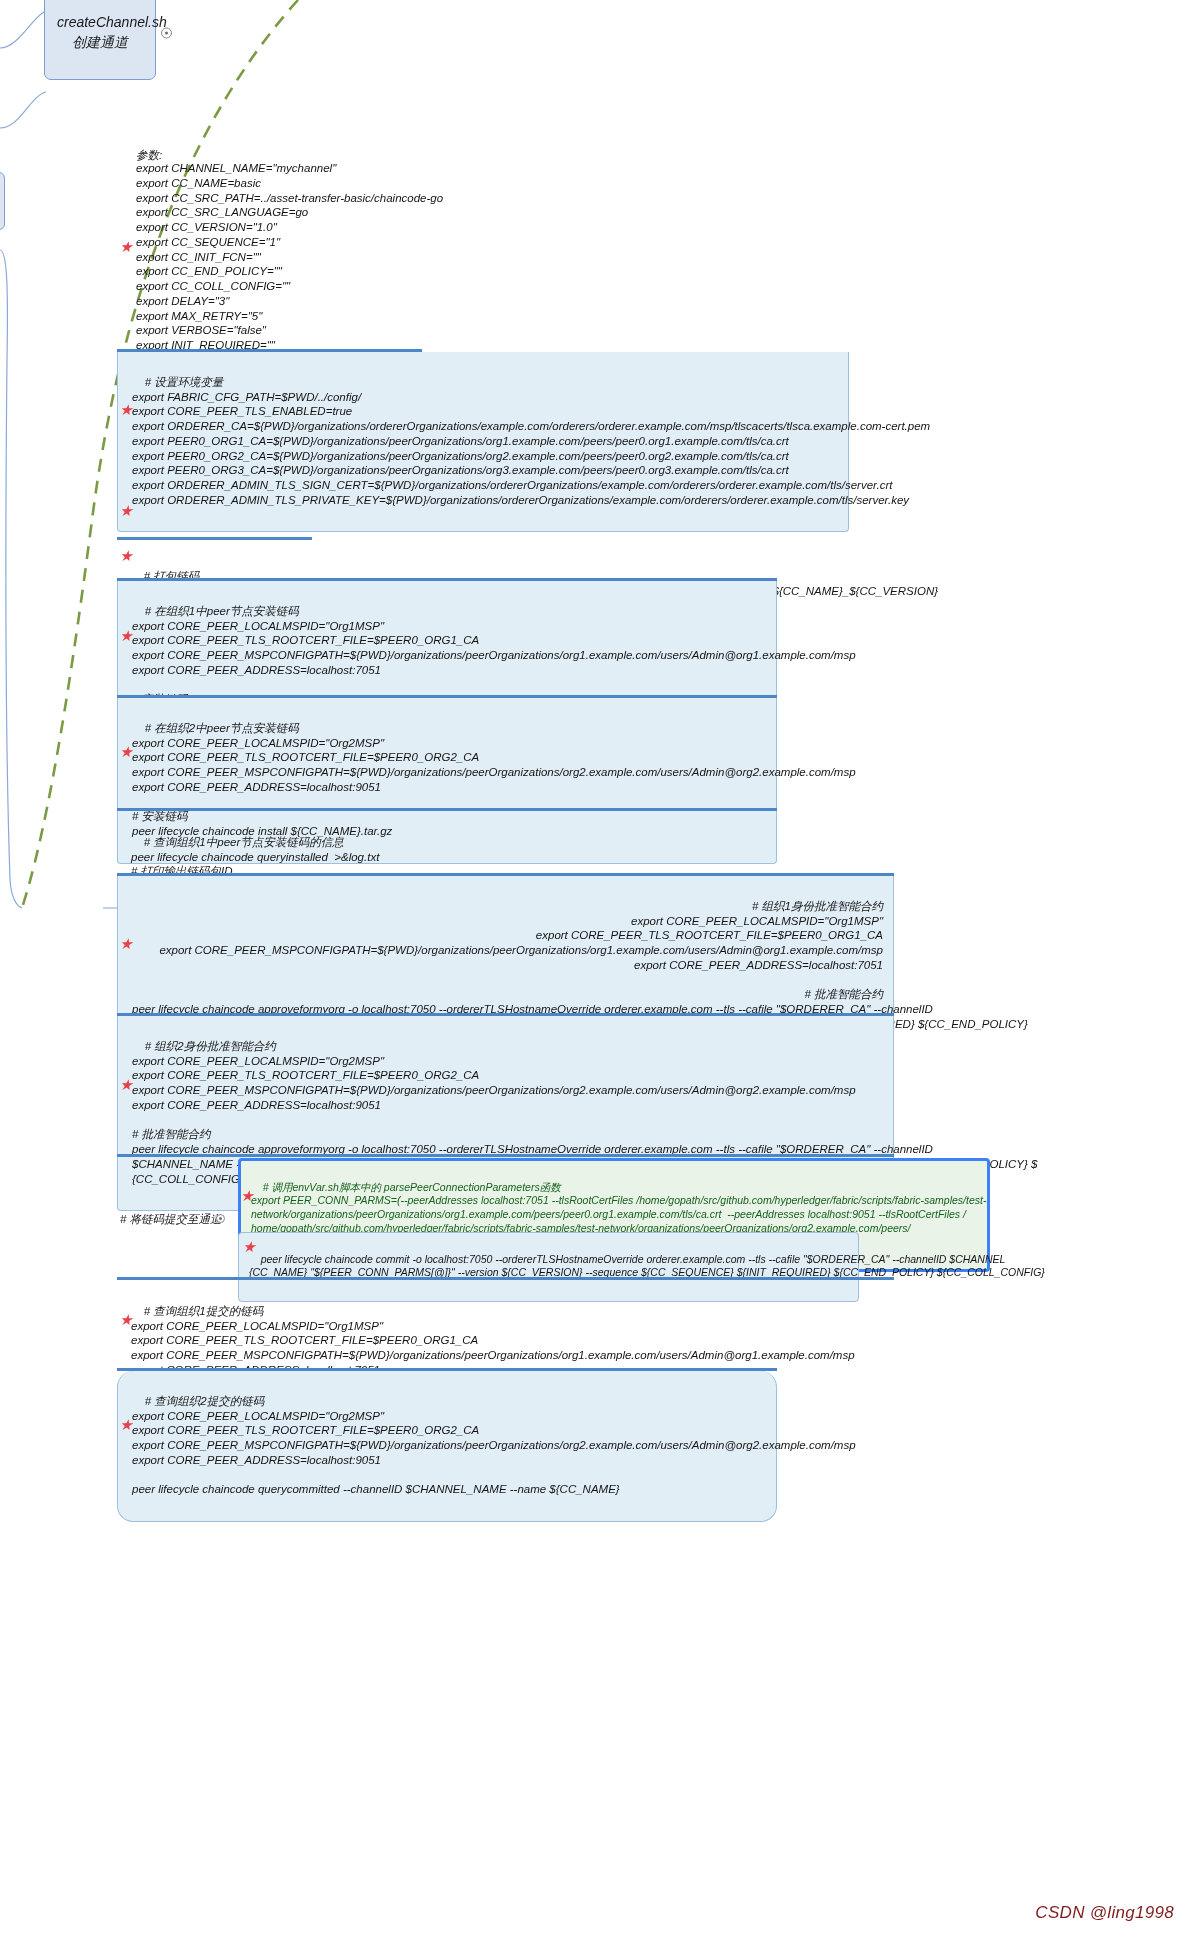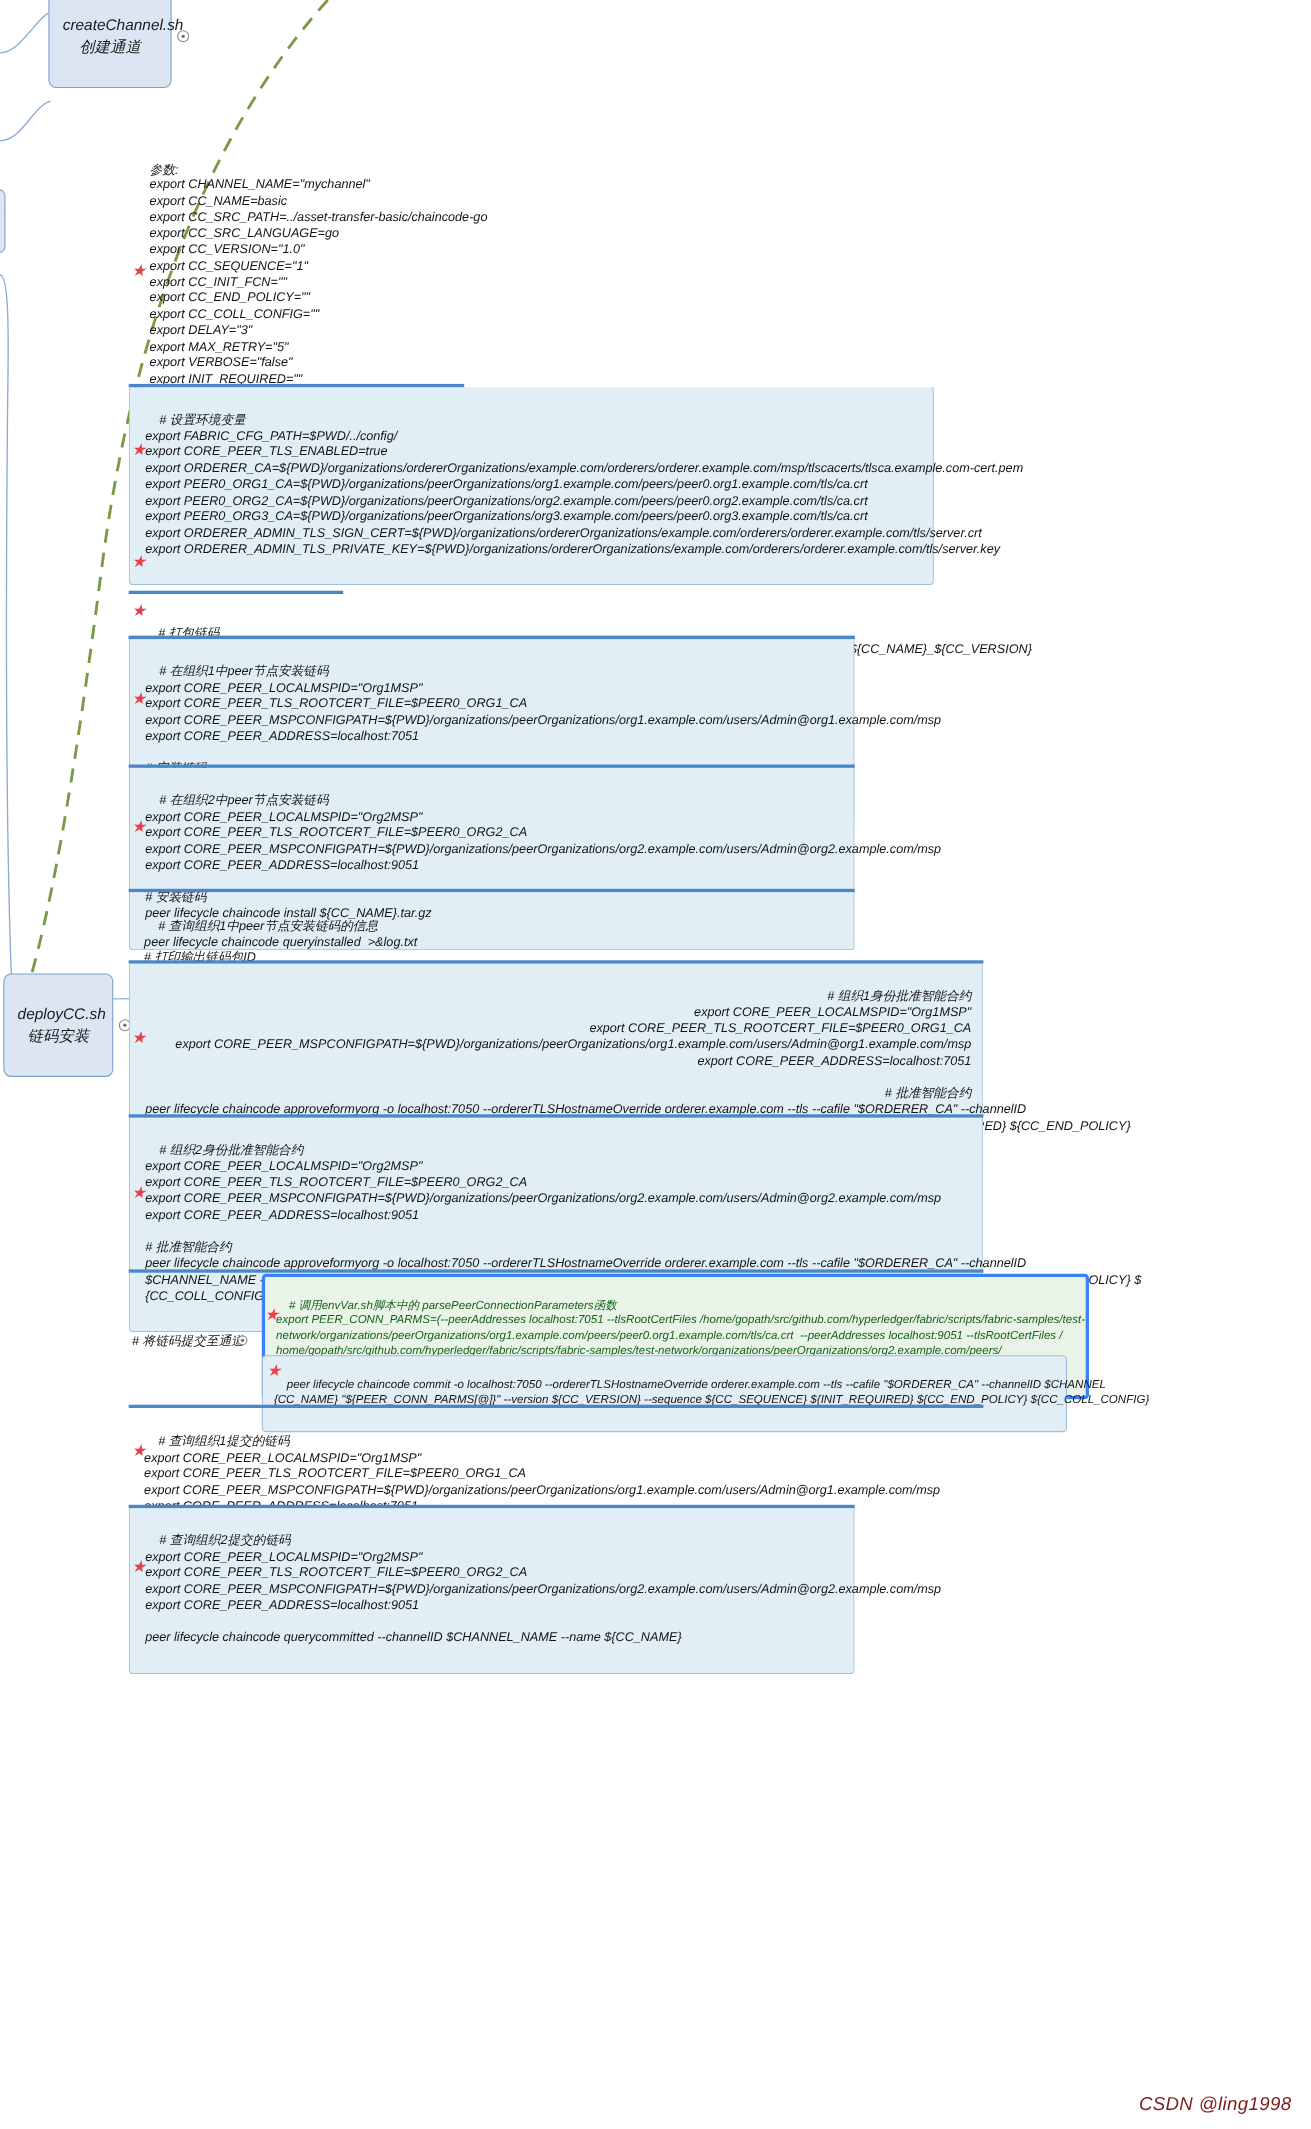--- a/index.html
+++ b/index.html
@@ -166,25 +166,20 @@
 
   <div class="leftstub" style="left:-9px; top:172px; width:14px; height:58px;"></div>
 
   <div class="node" style="left:44px; top:-14px; width:112px;">
     <span>createChannel.sh
 创建通道</span>
     <span class="collapse"></span>
   </div>
 
 
-  <div class="node" style="left:3px; top:885px; width:100px;">
-    <span>deployCC.sh
-链码安装</span>
-    <span class="collapse"></span>
-  </div>
 
   <div class="codeplain" style="left:136px; top:148px;">参数:</div>
   <div class="codeplain" style="left:136px; top:161px;"><span>export CHANNEL_NAME="mychannel"
 export CC_NAME=basic
 export CC_SRC_PATH=../asset-transfer-basic/chaincode-go
 export CC_SRC_LANGUAGE=go
 export CC_VERSION="1.0"
 export CC_SEQUENCE="1"
 export CC_INIT_FCN=""
 export CC_END_POLICY=""
@@ -286,39 +281,39 @@
 
   <div class="innerpanel" style="left:238px; top:1158px; width:752px;">
     <span># 调用envVar.sh脚本中的 parsePeerConnectionParameters函数
 export PEER_CONN_PARMS=(--peerAddresses localhost:7051 --tlsRootCertFiles /home/gopath/src/github.com/hyperledger/fabric/scripts/fabric-samples/test-
 network/organizations/peerOrganizations/org1.example.com/peers/peer0.org1.example.com/tls/ca.crt  --peerAddresses localhost:9051 --tlsRootCertFiles /
 home/gopath/src/github.com/hyperledger/fabric/scripts/fabric-samples/test-network/organizations/peerOrganizations/org2.example.com/peers/
 peer0.org2.example.com/tls/ca.crt)</span>
   </div>
   <div class="star" style="left:240px; top:1189px;">★</div>
 
-  <div class="innerpanel2" style="left:238px; top:1232px; width:732px;">
+  <div class="innerpanel2" style="left:238px; top:1232px; width:621px;">
     <span>peer lifecycle chaincode commit -o localhost:7050 --ordererTLSHostnameOverride orderer.example.com --tls --cafile "$ORDERER_CA" --channelID $CHANNEL
 {CC_NAME} "${PEER_CONN_PARMS[@]}" --version ${CC_VERSION} --sequence ${CC_SEQUENCE} ${INIT_REQUIRED} ${CC_END_POLICY} ${CC_COLL_CONFIG}</span>
   </div>
   <div class="star" style="left:242px; top:1240px;">★</div>
 
   <div class="barline" style="left:117px; top:1277px; width:777px;"></div>
   <div class="panel nobar" style="left:117px; top:1281px; width:777px; border:none; background:transparent;">
     <span># 查询组织1提交的链码
 export CORE_PEER_LOCALMSPID="Org1MSP"
 export CORE_PEER_TLS_ROOTCERT_FILE=$PEER0_ORG1_CA
 export CORE_PEER_MSPCONFIGPATH=${PWD}/organizations/peerOrganizations/org1.example.com/users/Admin@org1.example.com/msp
 export CORE_PEER_ADDRESS=localhost:7051
 
 peer lifecycle chaincode querycommitted --channelID $CHANNEL_NAME --name ${CC_NAME}</span>
   </div>
   <div class="star" style="left:119px; top:1313px;">★</div>
 
-  <div class="panel" style="left:117px; top:1371px; width:660px; --barw:660px;">
+  <div class="panel" style="left:117px; top:1371px; width:660px;border-radius:16px; --barw:660px;">
     <span># 查询组织2提交的链码
 export CORE_PEER_LOCALMSPID="Org2MSP"
 export CORE_PEER_TLS_ROOTCERT_FILE=$PEER0_ORG2_CA
 export CORE_PEER_MSPCONFIGPATH=${PWD}/organizations/peerOrganizations/org2.example.com/users/Admin@org2.example.com/msp
 export CORE_PEER_ADDRESS=localhost:9051
 
 peer lifecycle chaincode querycommitted --channelID $CHANNEL_NAME --name ${CC_NAME}</span>
   </div>
   <div class="star" style="left:119px; top:1418px;">★</div>
 

